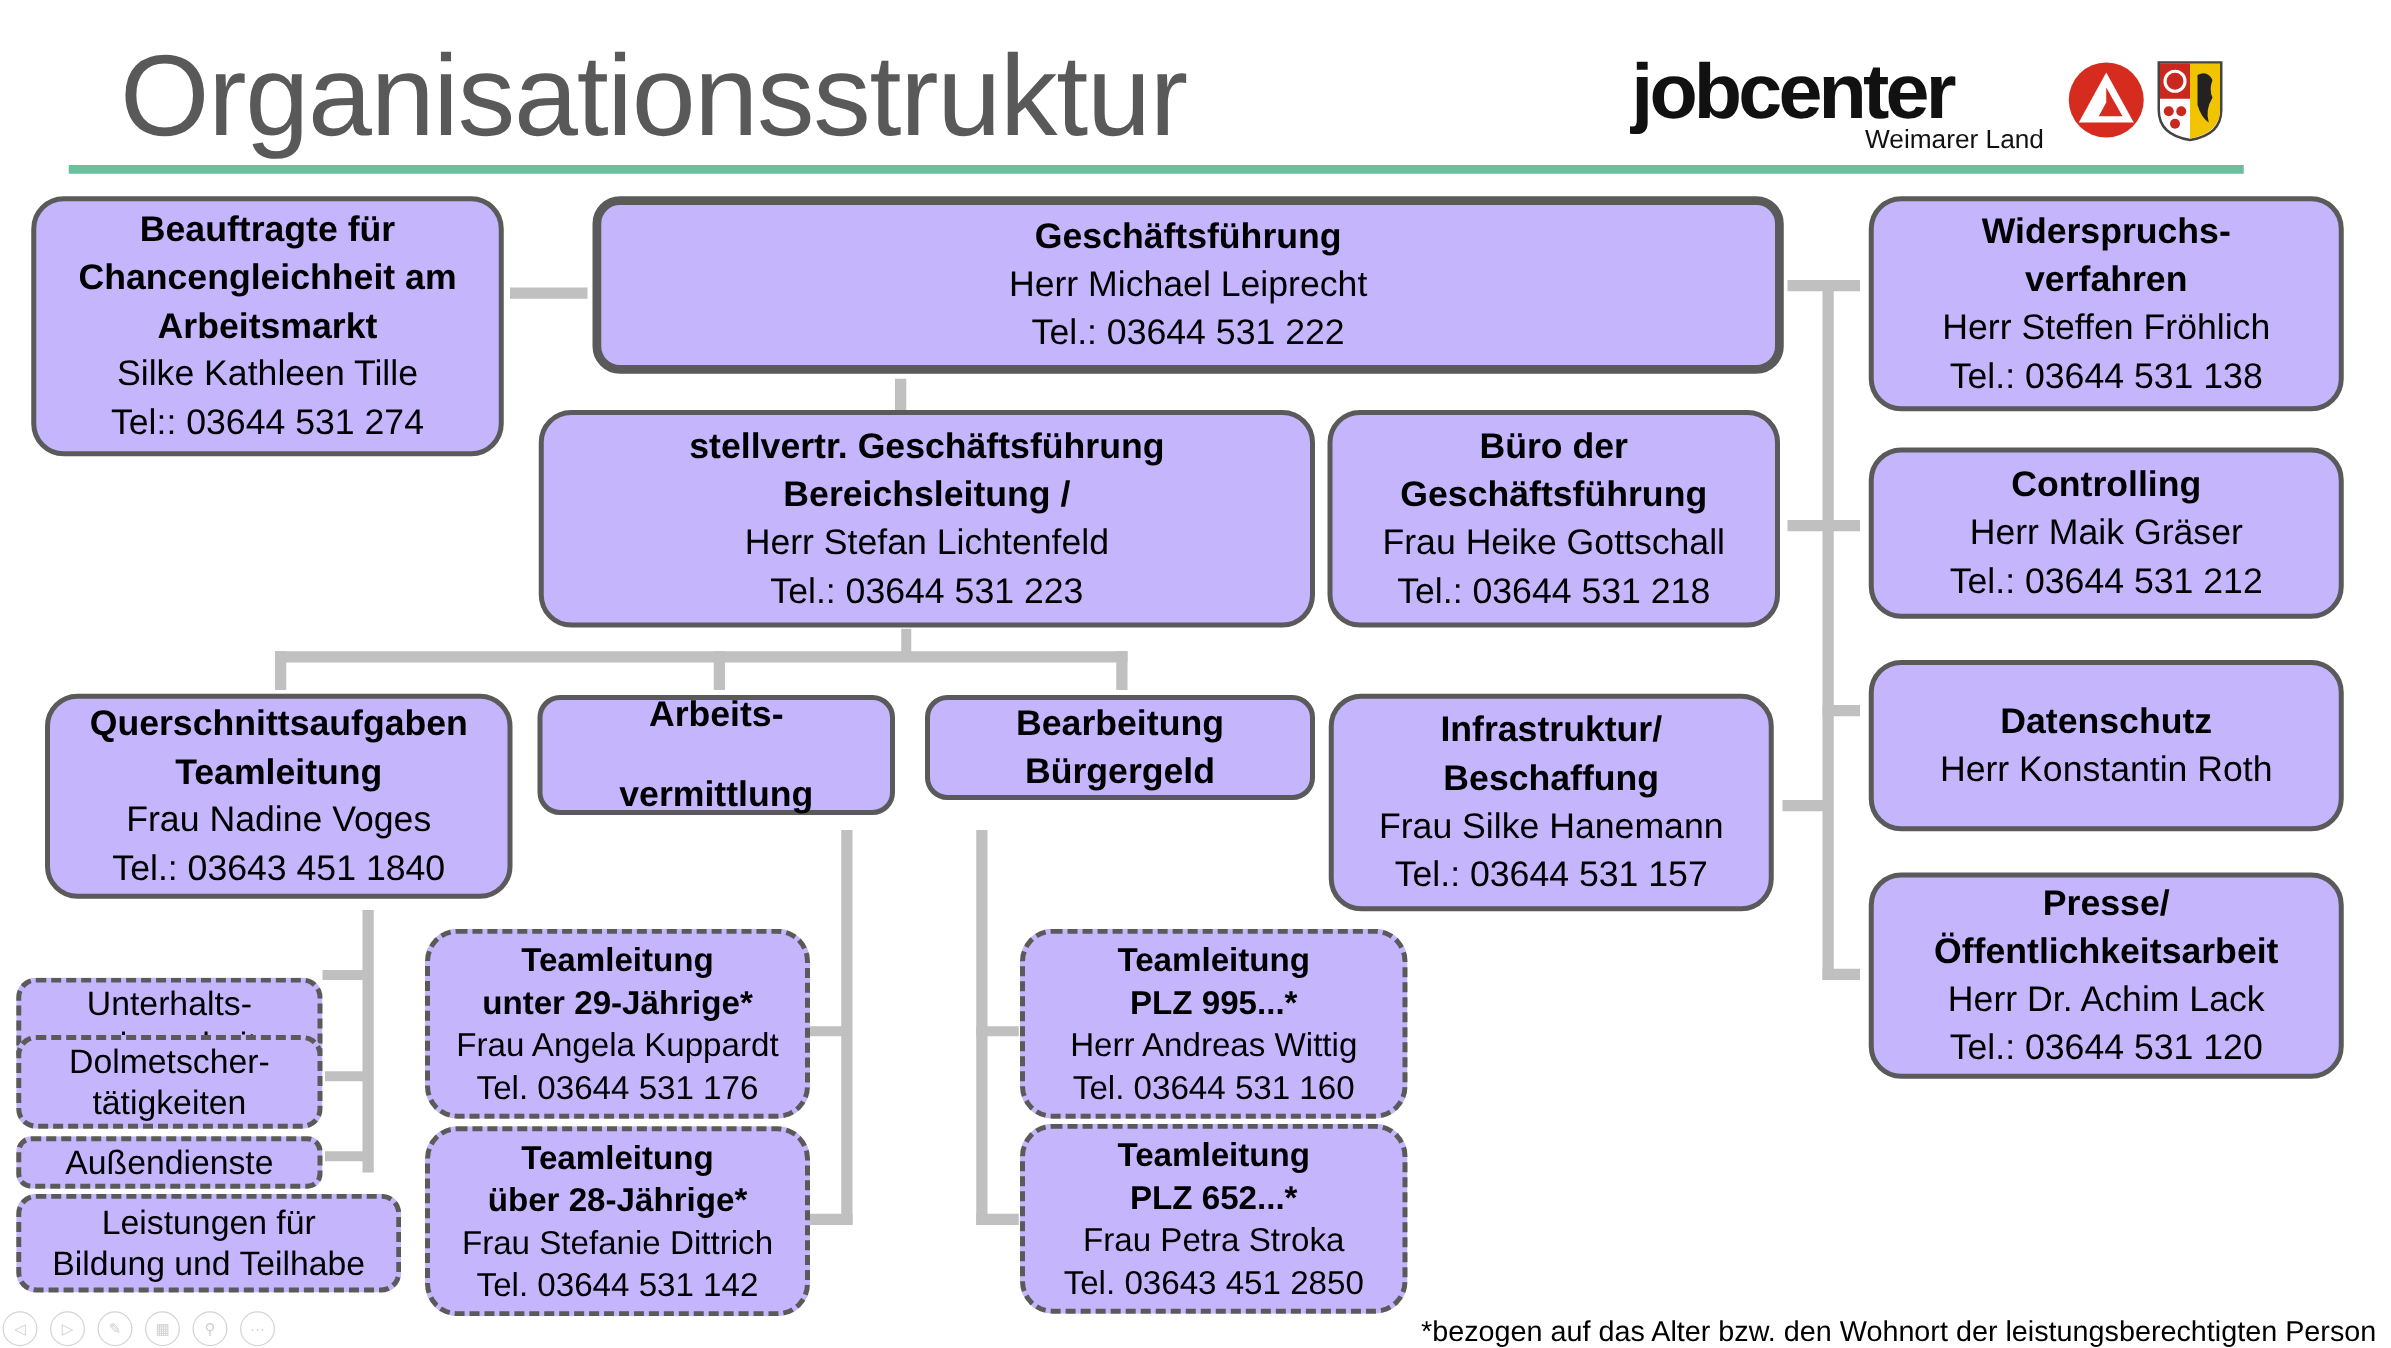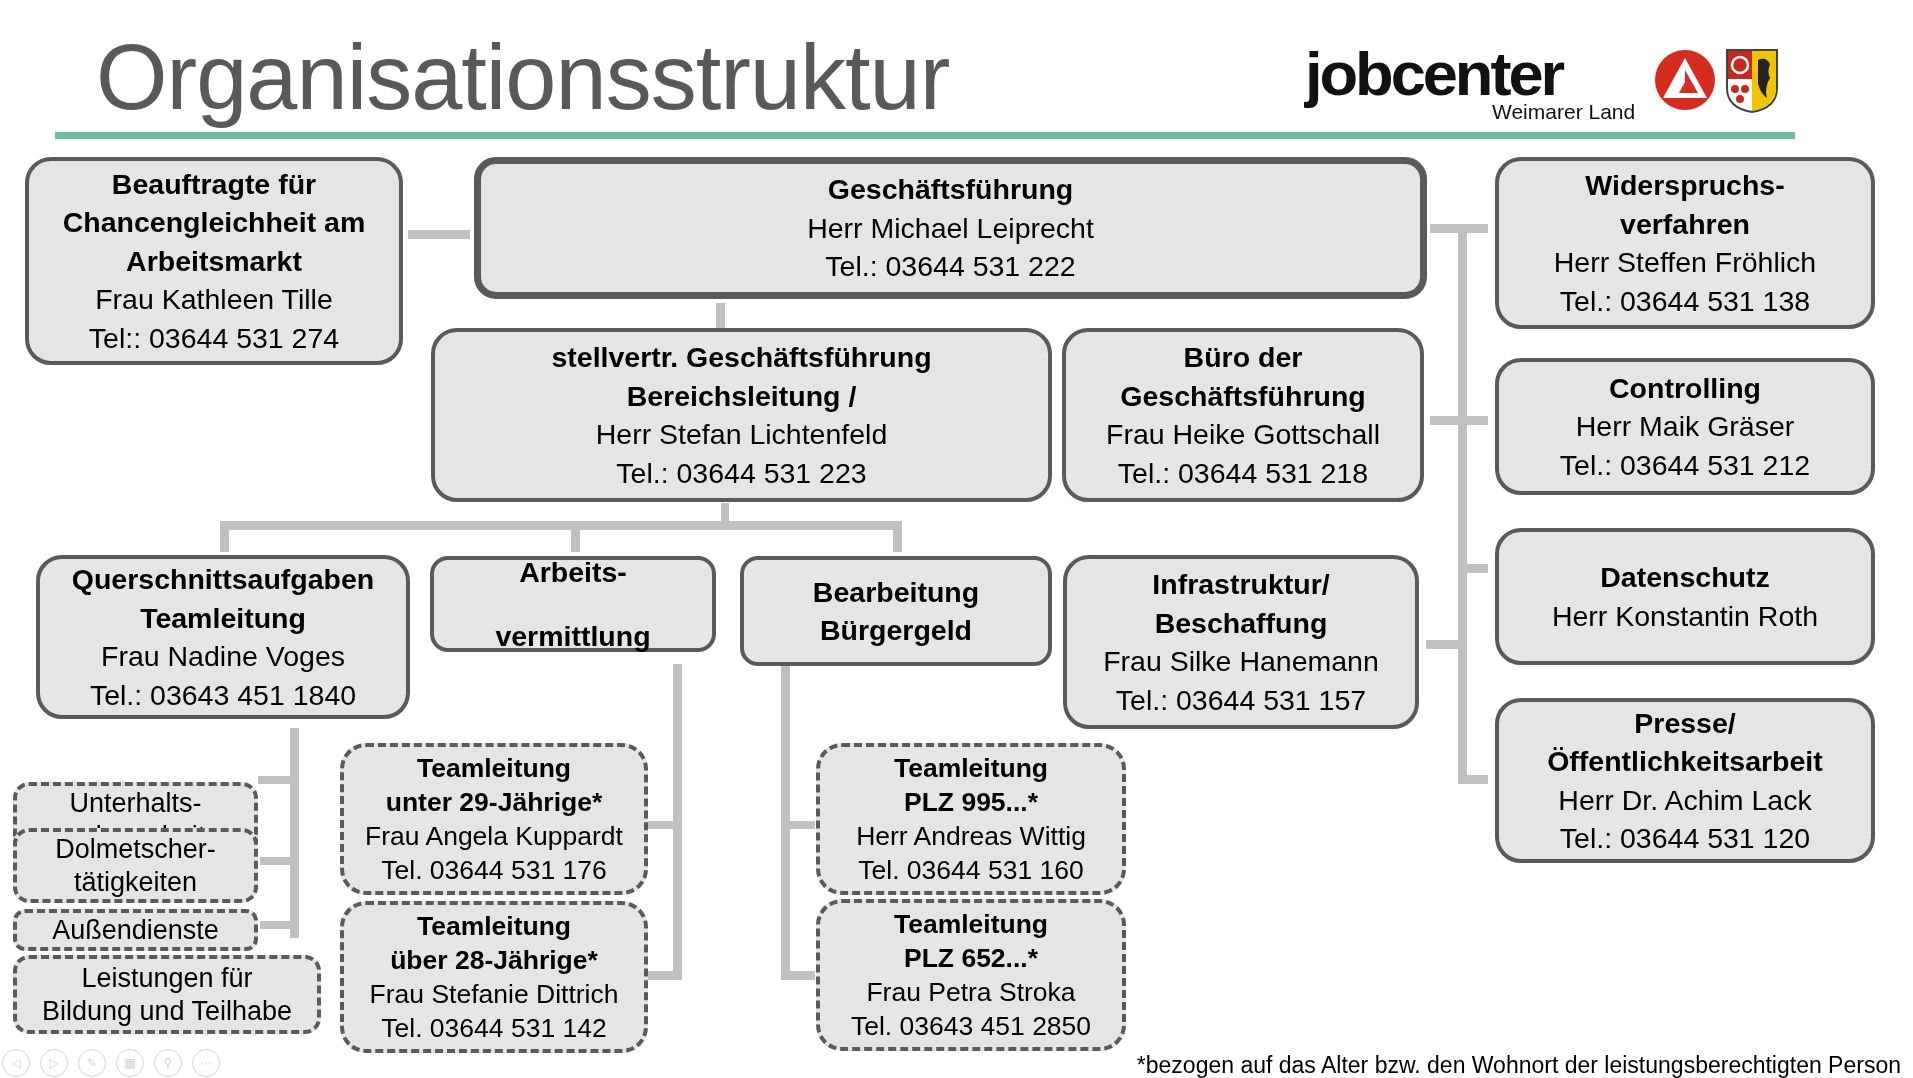--- a/index.html
+++ b/index.html
@@ -7,21 +7,21 @@
          font-family:"Liberation Sans", sans-serif; color:#000; }
   .abs { position:absolute; }
   .title { left:96px; top:22px; font-size:92px; color:#595959; letter-spacing:-1px; line-height:110px; font-weight:normal; }
   .greenbar { left:55px; top:132px; width:1740px; height:7px; background:#6bbf9a; }
   .logo { left:1305px; top:40px; width:480px; height:90px; }
   .logo-word { position:absolute; left:0; top:-2px; font-size:62px; font-weight:bold; letter-spacing:-3px; color:#111; font-family:"Liberation Sans", sans-serif; transform:scaleX(1.02); transform-origin:left; }
   .logo-sub { position:absolute; left:187px; top:60px; font-size:21px; color:#111; }
   .ba-logo { position:absolute; left:348px; top:8px; width:64px; height:64px; }
   .crest { position:absolute; left:420px; top:8px; width:54px; height:66px; }
 
-  .box { position:absolute; box-sizing:border-box; border:4px solid #5a5a5a; border-radius:26px; background:#e5e5e5;
+  .box { position:absolute; box-sizing:border-box; border:4px solid #5a5a5a; border-radius:26px; background:#c4b5fd;
          display:flex; flex-direction:column; justify-content:center; align-items:center; text-align:center;
          font-size:28.5px; line-height:38.5px; }
   .box.thick { border-width:7px; border-radius:22px; }
   .box.dash { border:4px dashed #5a5a5a; }
   .b { font-weight:bold; }
   .line { display:block; white-space:nowrap; }
   .conn { position:absolute; background:#c0c0c0; }
   .footnote { right:12px; top:1052px; font-size:23px; color:#000; }
   .nav { left:2px; top:1049px; display:flex; gap:10px; }
   .navbtn { width:28px; height:28px; border:1.5px solid #d4d4d4; border-radius:50%; box-sizing:border-box; display:flex; align-items:center; justify-content:center; color:#cfcfcf; font-size:12px; }
@@ -72,21 +72,21 @@
 <div class="conn" style="left:648px; top:821px; width:32px; height:8px;"></div>
 <div class="conn" style="left:648px; top:971px; width:34px; height:9px;"></div>
 <div class="conn" style="left:781px; top:664px; width:9px; height:316px;"></div>
 <div class="conn" style="left:781px; top:821px; width:34px; height:8px;"></div>
 <div class="conn" style="left:781px; top:971px; width:34px; height:9px;"></div>
 
 <div class="box" style="left:25px; top:157px; width:378px; height:208px;">
   <span class="line b">Beauftragte für</span>
   <span class="line b">Chancengleichheit am</span>
   <span class="line b">Arbeitsmarkt</span>
-  <span class="line">Frau Kathleen Tille</span>
+  <span class="line">Silke Kathleen Tille</span>
   <span class="line">Tel:: 03644 531 274</span>
 </div>
 
 <div class="box thick" style="left:474px; top:157px; width:953px; height:142px;">
   <span class="line b">Geschäftsführung</span>
   <span class="line">Herr Michael Leiprecht</span>
   <span class="line">Tel.: 03644 531 222</span>
 </div>
 
 <div class="box" style="left:1495px; top:157px; width:380px; height:172px;">
@@ -133,21 +133,21 @@
   <span class="line b">Teamleitung</span>
   <span class="line">Frau Nadine Voges</span>
   <span class="line">Tel.: 03643 451 1840</span>
 </div>
 
 <div class="box" style="left:430px; top:556px; width:286px; height:96px; border-radius:18px;gap:25px;">
   <span class="line b">Arbeits-</span>
   <span class="line b">vermittlung</span>
 </div>
 
-<div class="box" style="left:740px; top:556px; width:312px; height:110px; border-radius:18px;">
+<div class="box" style="left:740px; top:556px; width:312px; height:84px; border-radius:18px;">
   <span class="line b">Bearbeitung</span>
   <span class="line b">Bürgergeld</span>
 </div>
 
 <div class="box" style="left:1063px; top:555px; width:356px; height:174px;">
   <span class="line b">Infrastruktur/</span>
   <span class="line b">Beschaffung</span>
   <span class="line">Frau Silke Hanemann</span>
   <span class="line">Tel.: 03644 531 157</span>
 </div>

